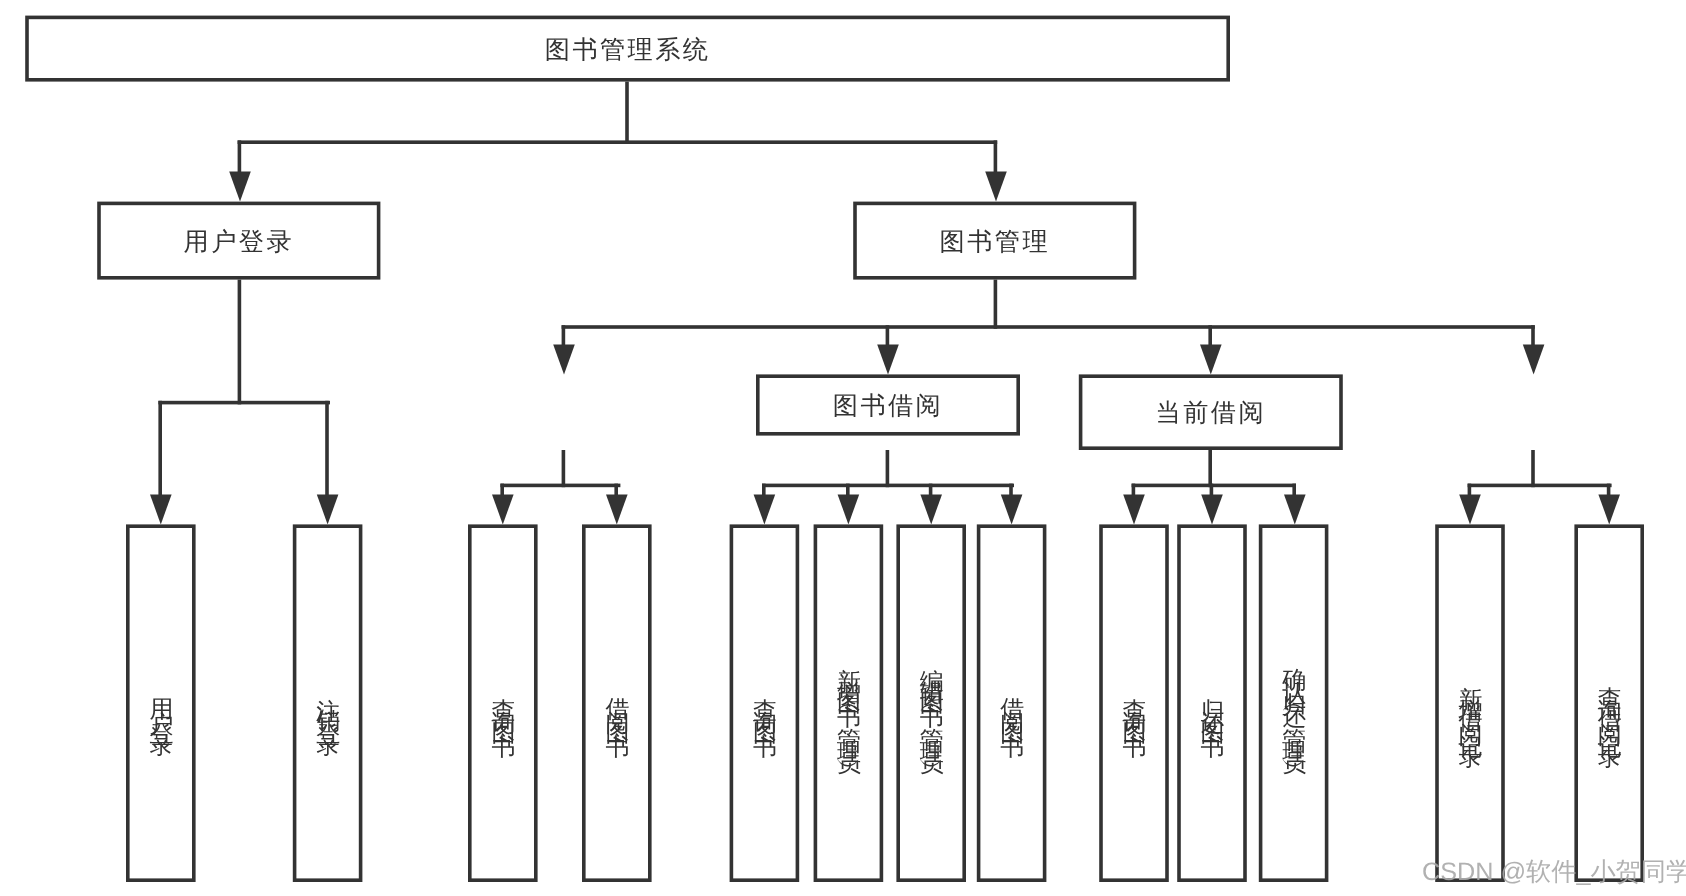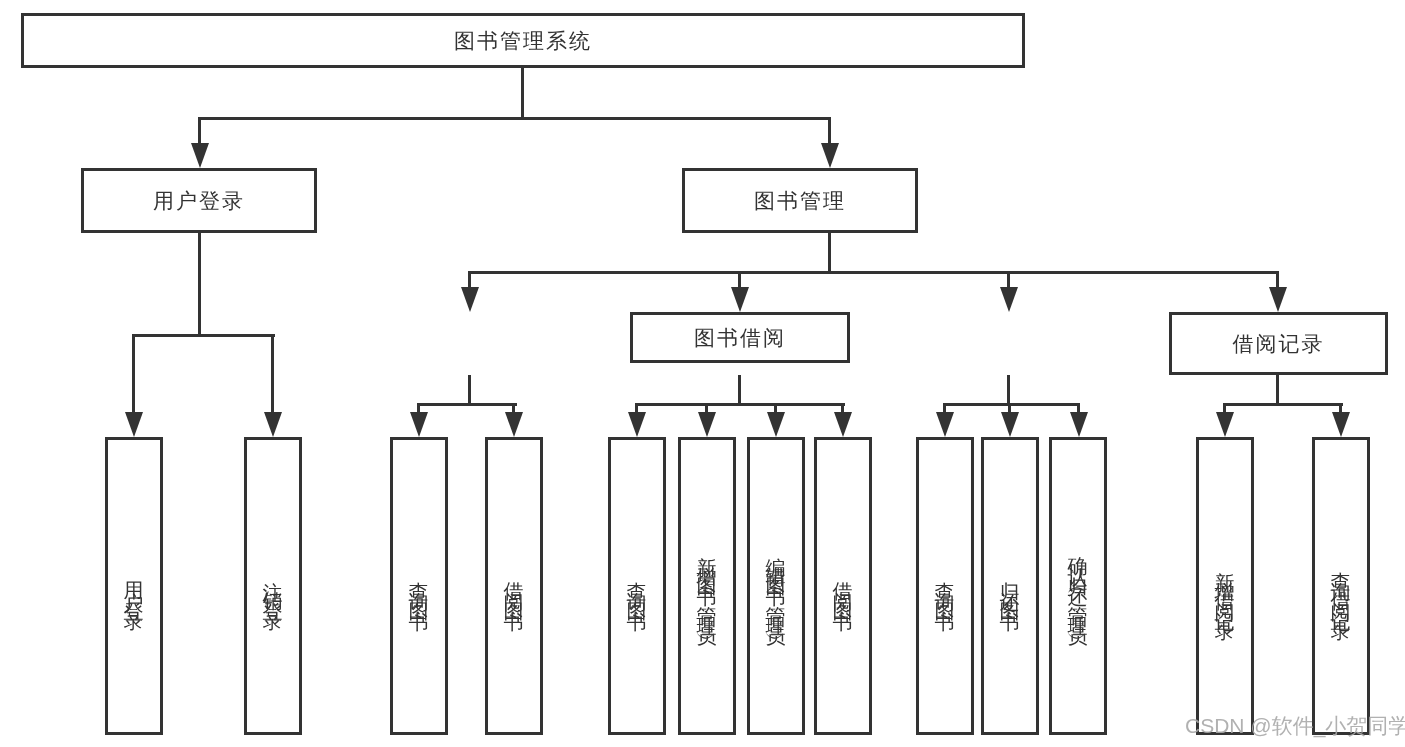--- a/index.html
+++ b/index.html
@@ -49,21 +49,21 @@
   <div class="line" style="left:521px; top:68px; width:3px; height:51px;"></div>
   <div class="line" style="left:198px; top:117px; width:633px; height:3px;"></div>
   <div class="line" style="left:198px; top:117px; width:3px; height:29px;"></div>
   <div class="arrow" style="left:191px; top:143px;"></div>
   <div class="line" style="left:828px; top:117px; width:3px; height:29px;"></div>
   <div class="arrow" style="left:821px; top:143px;"></div>
 
   <div class="hbox" style="left:81px; top:168px; width:236px; height:65px;">
     <span>用户登录</span>
   </div>
-  <div class="hbox" style="left:682px; top:168px; width:236px; height:65px;">
+  <div class="hbox" style="left:711px; top:168px; width:236px; height:65px;">
     <span>图书管理</span>
   </div>
 
   <div class="line" style="left:198px; top:233px; width:3px; height:104px;"></div>
   <div class="line" style="left:132px; top:334px; width:143px; height:3px;"></div>
   <div class="line" style="left:132px; top:334px; width:3px; height:82px;"></div>
   <div class="arrow" style="left:125px; top:412px;"></div>
   <div class="line" style="left:271px; top:334px; width:3px; height:82px;"></div>
   <div class="arrow" style="left:264px; top:412px;"></div>
 
@@ -74,22 +74,22 @@
   <div class="line" style="left:738px; top:271px; width:3px; height:19px;"></div>
   <div class="arrow" style="left:731px; top:287px;"></div>
   <div class="line" style="left:1007px; top:271px; width:3px; height:19px;"></div>
   <div class="arrow" style="left:1000px; top:287px;"></div>
   <div class="line" style="left:1276px; top:271px; width:3px; height:19px;"></div>
   <div class="arrow" style="left:1269px; top:287px;"></div>
 
   <div class="hbox" style="left:630px; top:312px; width:220px; height:51px;">
     <span>图书借阅</span>
   </div>
-  <div class="hbox" style="left:1169px; top:312px; width:219px; height:63px;">
-    <span>借阅记录</span>
+  <div class="hbox" style="left:899px; top:312px; width:220px; height:63px;">
+    <span>当前借阅</span>
   </div>
 
   <div class="line" style="left:468px; top:375px; width:3px; height:31px;"></div>
   <div class="line" style="left:417px; top:403px; width:100px; height:3px;"></div>
   <div class="line" style="left:417px; top:403px; width:3px; height:11px;"></div>
   <div class="arrow" style="left:410px; top:412px;"></div>
   <div class="line" style="left:512px; top:403px; width:3px; height:11px;"></div>
   <div class="arrow" style="left:505px; top:412px;"></div>
 
   <div class="line" style="left:738px; top:375px; width:3px; height:31px;"></div>

